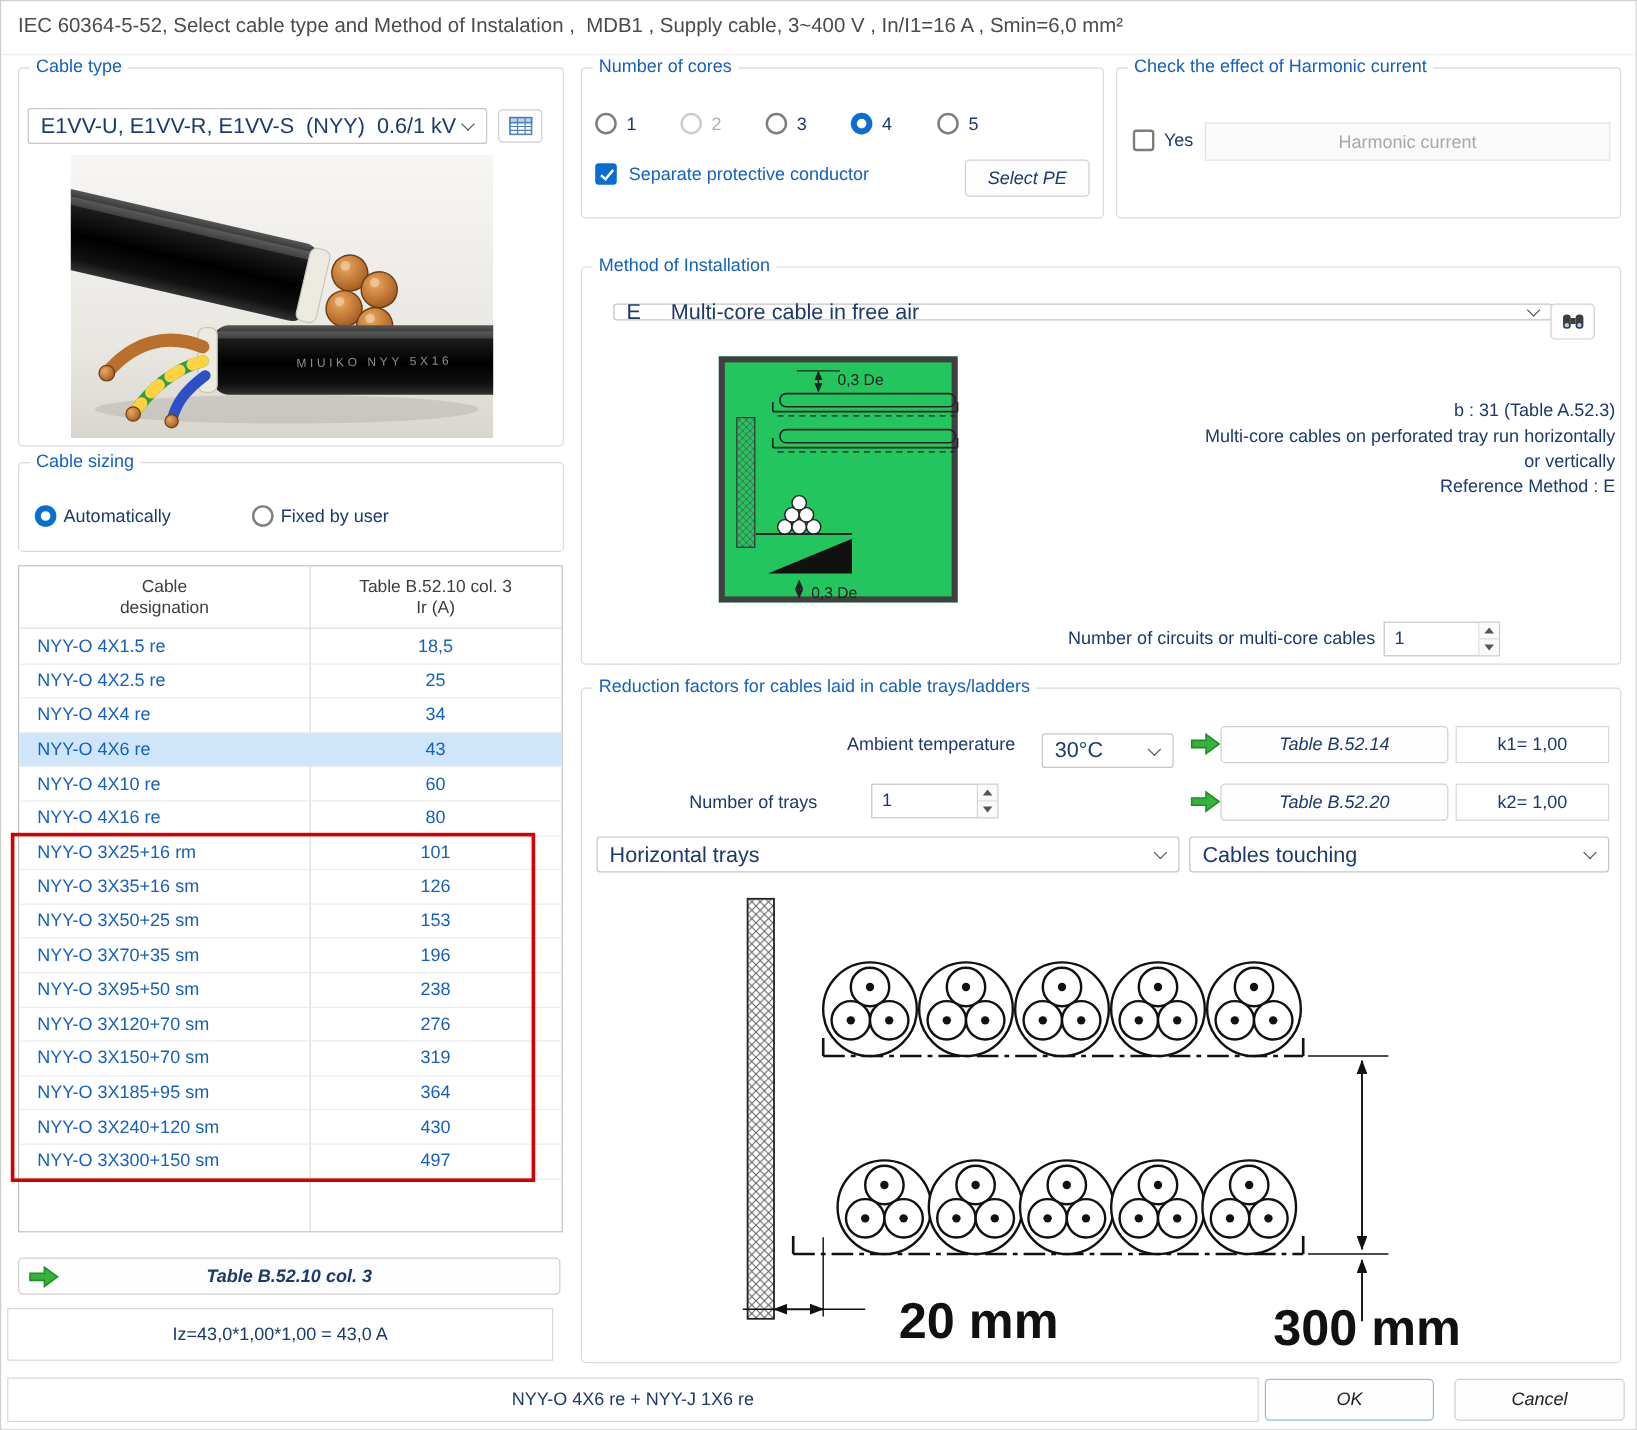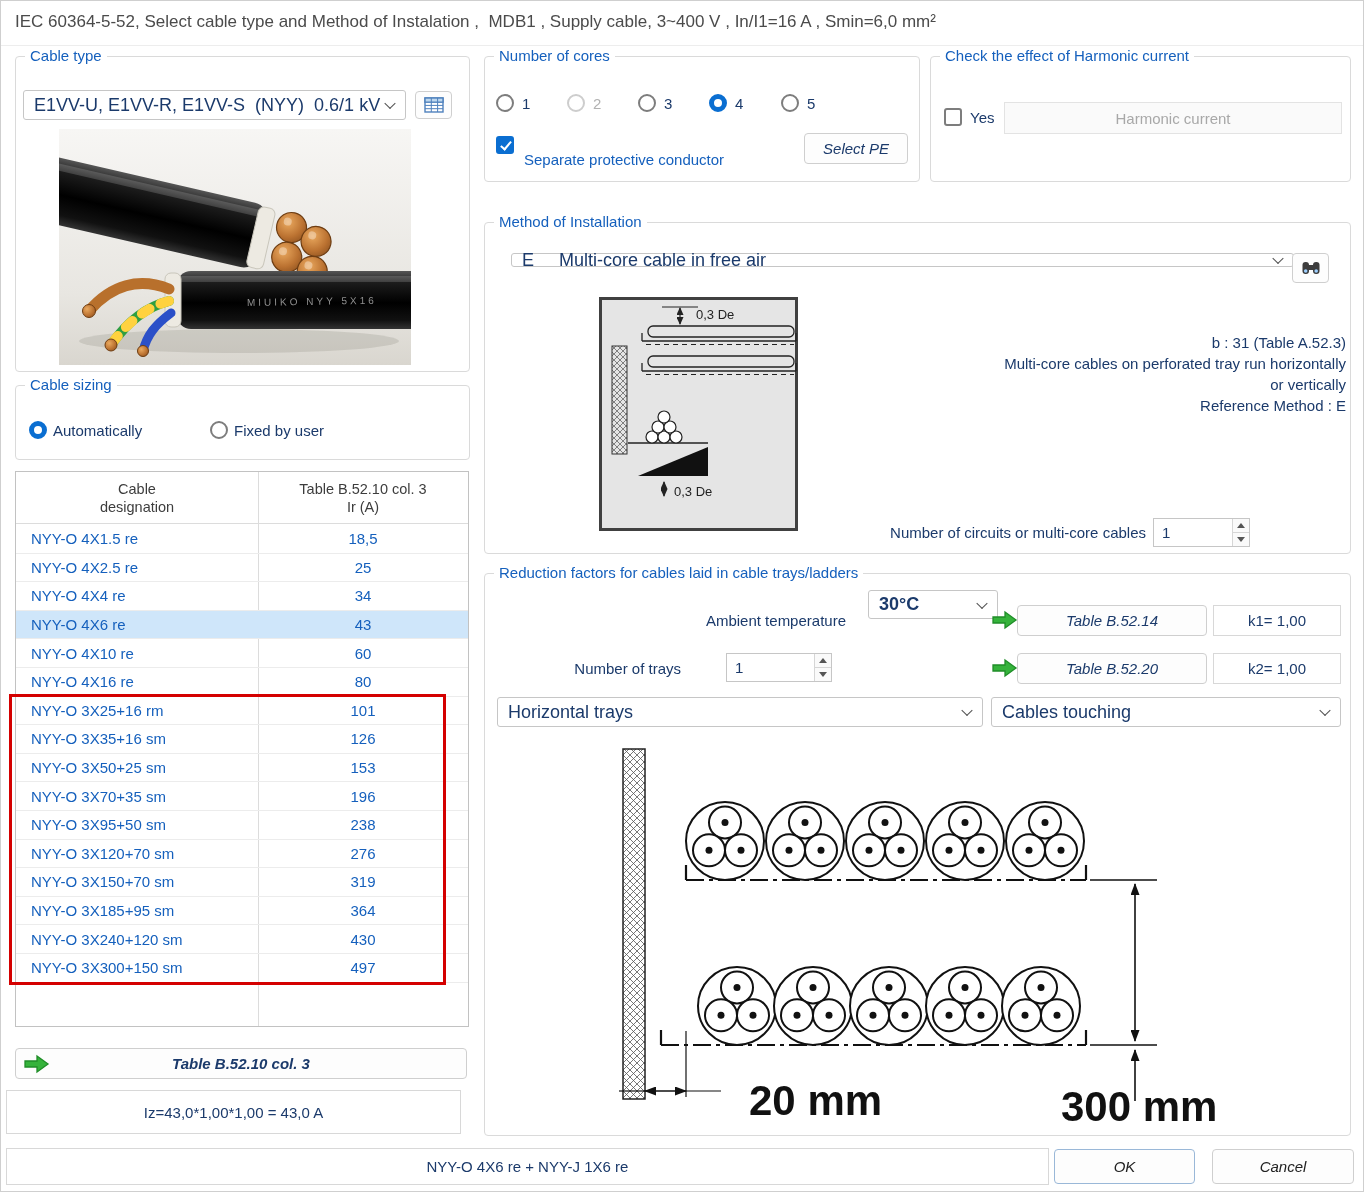--- a/index.html
+++ b/index.html
@@ -245,21 +245,21 @@
   <div class="radio dis" style="left:566px; top:93px;"></div>
   <span class="rlabel dis" style="left:592px; top:93px;">2</span>
   <div class="radio" style="left:637px; top:93px;"></div>
   <span class="rlabel" style="left:663px; top:93px;">3</span>
   <div class="radio on" style="left:708px; top:93px;"></div>
   <span class="rlabel" style="left:734px; top:93px;">4</span>
   <div class="radio" style="left:780px; top:93px;"></div>
   <span class="rlabel" style="left:806px; top:93px;">5</span>
 
   <div class="cb on" style="left:495px; top:135px;"></div>
-  <span class="rlabel blue" style="left:523px; top:135px;margin-top:14px;">Separate protective conductor</span>
+  <span class="rlabel blue" style="left:523px; top:135px;">Separate protective conductor</span>
   <div class="btn" style="left:803px; top:132px; width:104px; height:31px;">
     <span>Select PE</span>
   </div>
 
   <div class="gbox" style="left:929px; top:55px; width:421px; height:126px;">
     <span class="legend">Check the effect of Harmonic current</span>
   </div>
   <div class="cb" style="left:943px; top:107px;"></div>
   <span class="rlabel" style="left:969px; top:107px;">Yes</span>
   <div class="panel" style="left:1003px; top:101px; width:338px; height:32px; color:#a8a8a8; background:#fafafa; border-color:#e3e3e3;">
@@ -279,21 +279,21 @@
       <g fill="#3d3d3d">
         <rect x="2.5" y="3" width="6.5" height="12" rx="3"></rect>
         <rect x="13" y="3" width="6.5" height="12" rx="3"></rect>
         <rect x="9" y="6" width="4" height="5"></rect>
       </g>
       <circle cx="5.7" cy="12" r="1.8" fill="#9fd0ff"></circle>
       <circle cx="16.2" cy="12" r="1.8" fill="#9fd0ff"></circle>
     </svg>
   </div>
 
-  <div class="abs" style="left:598px; top:296px; width:199px; height:234px; border:3px solid #404040; background:#e5e5e5;">
+  <div class="abs" style="left:598px; top:296px; width:199px; height:205px; border:5px solid #404040; background:#22c55e;">
     <svg width="197" height="203" viewBox="0 0 197 203">
       <defs>
         <pattern id="hatchA" width="6" height="6" patternUnits="userSpaceOnUse">
           <path d="M0 0L6 6M6 0L0 6" stroke="#555" stroke-width="0.7"></path>
         </pattern>
         <marker id="arwA" markerWidth="8" markerHeight="7" refX="7" refY="3.5" orient="auto-start-reverse" markerUnits="userSpaceOnUse">
           <path d="M0 0L8 3.5L0 7z" fill="#222"></path>
         </marker>
       </defs>
       <line x1="60" y1="7" x2="96" y2="7" stroke="#222" stroke-width="1"></line>
@@ -345,21 +345,21 @@
           <i class="tri-down"></i>
         </span>
     </span>
   </div>
 
   <div class="gbox" style="left:483px; top:572px; width:867px; height:563px;padding-left:48px;">
     <span class="legend">Reduction factors for cables laid in cable trays/ladders</span>
   </div>
 
   <div class="abs" style="left:640px; top:611px; width:205px; text-align:right; font-size:15px; color:#1b3a6b;">Ambient temperature</div>
-  <div class="ddl" style="left:867px; top:589px; width:130px; height:29px;font-weight:bold;">
+  <div class="ddl" style="left:867px; top:610px; width:110px; height:29px;">
     <span>30°C</span>
     <span class="chev"></span>
   </div>
   <svg class="abs" style="left:991px; top:609px;" width="26" height="20" viewBox="0 0 26 20">
     <polygon points="1,7 13,7 13,2 24,10 13,18 13,13 1,13" fill="#35b33b" stroke="#1f8d28" stroke-width="1.3"></polygon>
   </svg>
   <div class="btn" style="left:1016px; top:604px; width:190px; height:31px;">
     <span>Table B.52.14</span>
   </div>
   <div class="panel" style="left:1212px; top:604px; width:128px; height:31px;">

